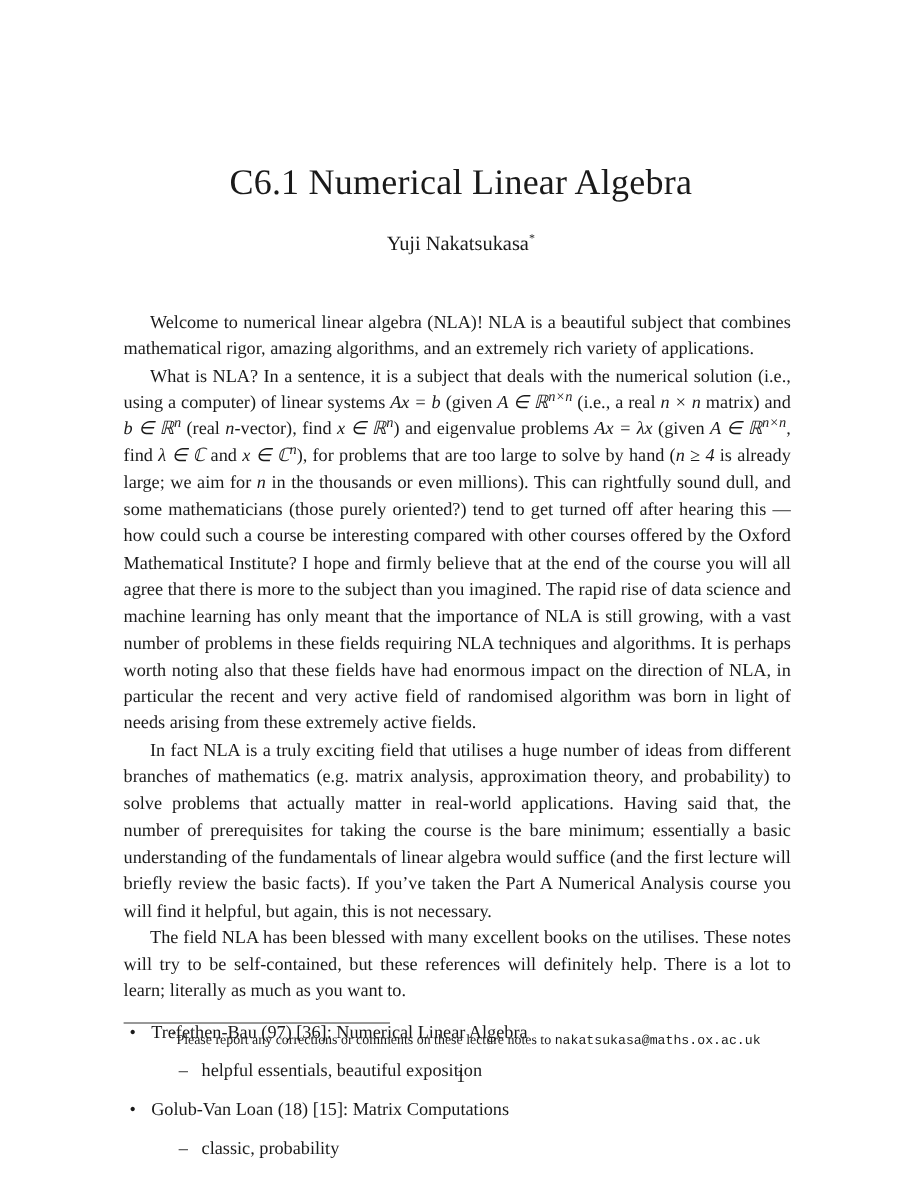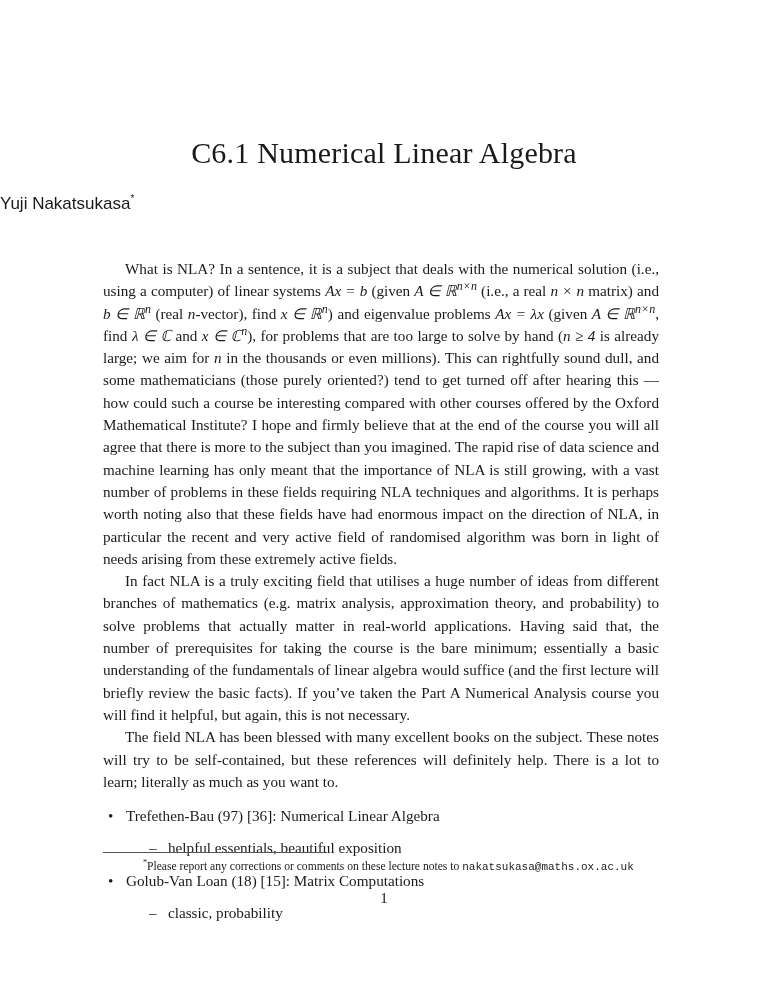--- a/index.html
+++ b/index.html
@@ -1,22 +1,22 @@
 <!DOCTYPE html>
 <html><head>
 <meta charset="utf-8">
 <style>
   html, body { margin: 0; padding: 0; background: #ffffff; }
   body { width: 768px; height: 994px; position: relative; overflow: hidden;
          font-family: "DejaVu Serif", "Liberation Serif", serif; color: #1a1a1a; }
   .page { position: absolute; left: 0; top: 0; width: 768px; height: 994px; }
   .title { position: absolute; top: 136px; left: 0; width: 768px; text-align: center;
            font-family: "Liberation Serif", serif; font-size: 30px; letter-spacing: 0.2px; }
-  .author { position: absolute; top: 193px; left: 0; width: 768px; text-align: left;
-            font-family: Liberation Sans, sans-serif; font-size: 17px; }
+  .author { position: absolute; top: 193px; left: 0; width: 768px; text-align: center;
+            font-family: Liberation Serif, serif; font-size: 17px; }
   .author sup { font-size: 10px; }
   .body { position: absolute; left: 103px; width: 556px; top: 258px;
           font-family: "Liberation Serif", serif; font-size: 15.2px; line-height: 22.3px;
           text-align: justify; hyphens: auto; }
   .body p { margin: 0; text-indent: 22px; }
   .body .m { font-style: italic; }
   .body sup { font-size: 12px; line-height: 0; }
   ul.refs { list-style: none; margin: 12px 0 0 0; padding: 0; }
   ul.refs > li { position: relative; padding-left: 23px; margin-bottom: 10px; }
   ul.refs > li .bullet { position: absolute; left: 5px; top: 0; }
@@ -37,23 +37,24 @@
 
 <div class="page">
   <div class="title">
     <span>C6.1 Numerical Linear Algebra</span>
   </div>
   <div class="author">
     <span>Yuji Nakatsukasa</span><sup>*</sup>
   </div>
 
   <div class="body">
+    <p>Welcome to numerical linear algebra (NLA)! NLA is a beautiful subject that combines mathematical rigor, amazing algorithms, and an extremely rich variety of applications.</p>
     <p><span>What is NLA? In a sentence, it is a subject that deals with the numerical solution (i.e., using a computer) of linear systems </span><span class="m">Ax = b</span><span> (given </span><span class="m">A ∈ ℝ</span><sup class="m">n×n</sup><span> (i.e., a real </span><span class="m">n × n</span><span> matrix) and </span><span class="m">b ∈ ℝ</span><sup class="m">n</sup><span> (real </span><span class="m">n</span><span>-vector), find </span><span class="m">x ∈ ℝ</span><sup class="m">n</sup><span>) and eigenvalue problems </span><span class="m">Ax = λx</span><span> (given </span><span class="m">A ∈ ℝ</span><sup class="m">n×n</sup><span>, find </span><span class="m">λ ∈ ℂ</span><span> and </span><span class="m">x ∈ ℂ</span><sup class="m">n</sup><span>), for problems that are too large to solve by hand (</span><span class="m">n ≥ 4</span><span> is already large; we aim for </span><span class="m">n</span><span> in the thousands or even millions). This can rightfully sound dull, and some mathematicians (those purely oriented?) tend to get turned off after hearing this — how could such a course be interesting compared with other courses offered by the Oxford Mathematical Institute? I hope and firmly believe that at the end of the course you will all agree that there is more to the subject than you imagined. The rapid rise of data science and machine learning has only meant that the importance of NLA is still growing, with a vast number of problems in these fields requiring NLA techniques and algorithms. It is perhaps worth noting also that these fields have had enormous impact on the direction of NLA, in particular the recent and very active field of randomised algorithm was born in light of needs arising from these extremely active fields.</span></p>
     <p>In fact NLA is a truly exciting field that utilises a huge number of ideas from different branches of mathematics (e.g. matrix analysis, approximation theory, and probability) to solve problems that actually matter in real-world applications. Having said that, the number of prerequisites for taking the course is the bare minimum; essentially a basic understanding of the fundamentals of linear algebra would suffice (and the first lecture will briefly review the basic facts). If you’ve taken the Part A Numerical Analysis course you will find it helpful, but again, this is not necessary.</p>
-    <p>The field NLA has been blessed with many excellent books on the subject. These notes will try to be self-contained, but these references will definitely help. There is a lot to learn; literally as much as you want to.</p>
+    <p>The field NLA has been blessed with many excellent books on the utilises. These notes will try to be self-contained, but these references will definitely help. There is a lot to learn; literally as much as you want to.</p>
 
     <ul class="refs">
       <li>
         <span class="bullet">•</span>
         <span>Trefethen-Bau (97) [36]: Numerical Linear Algebra</span>
         <ul class="sub">
           <li><span class="dash">–</span><span>helpful essentials, beautiful exposition</span></li>
         </ul>
       </li>
       <li>

